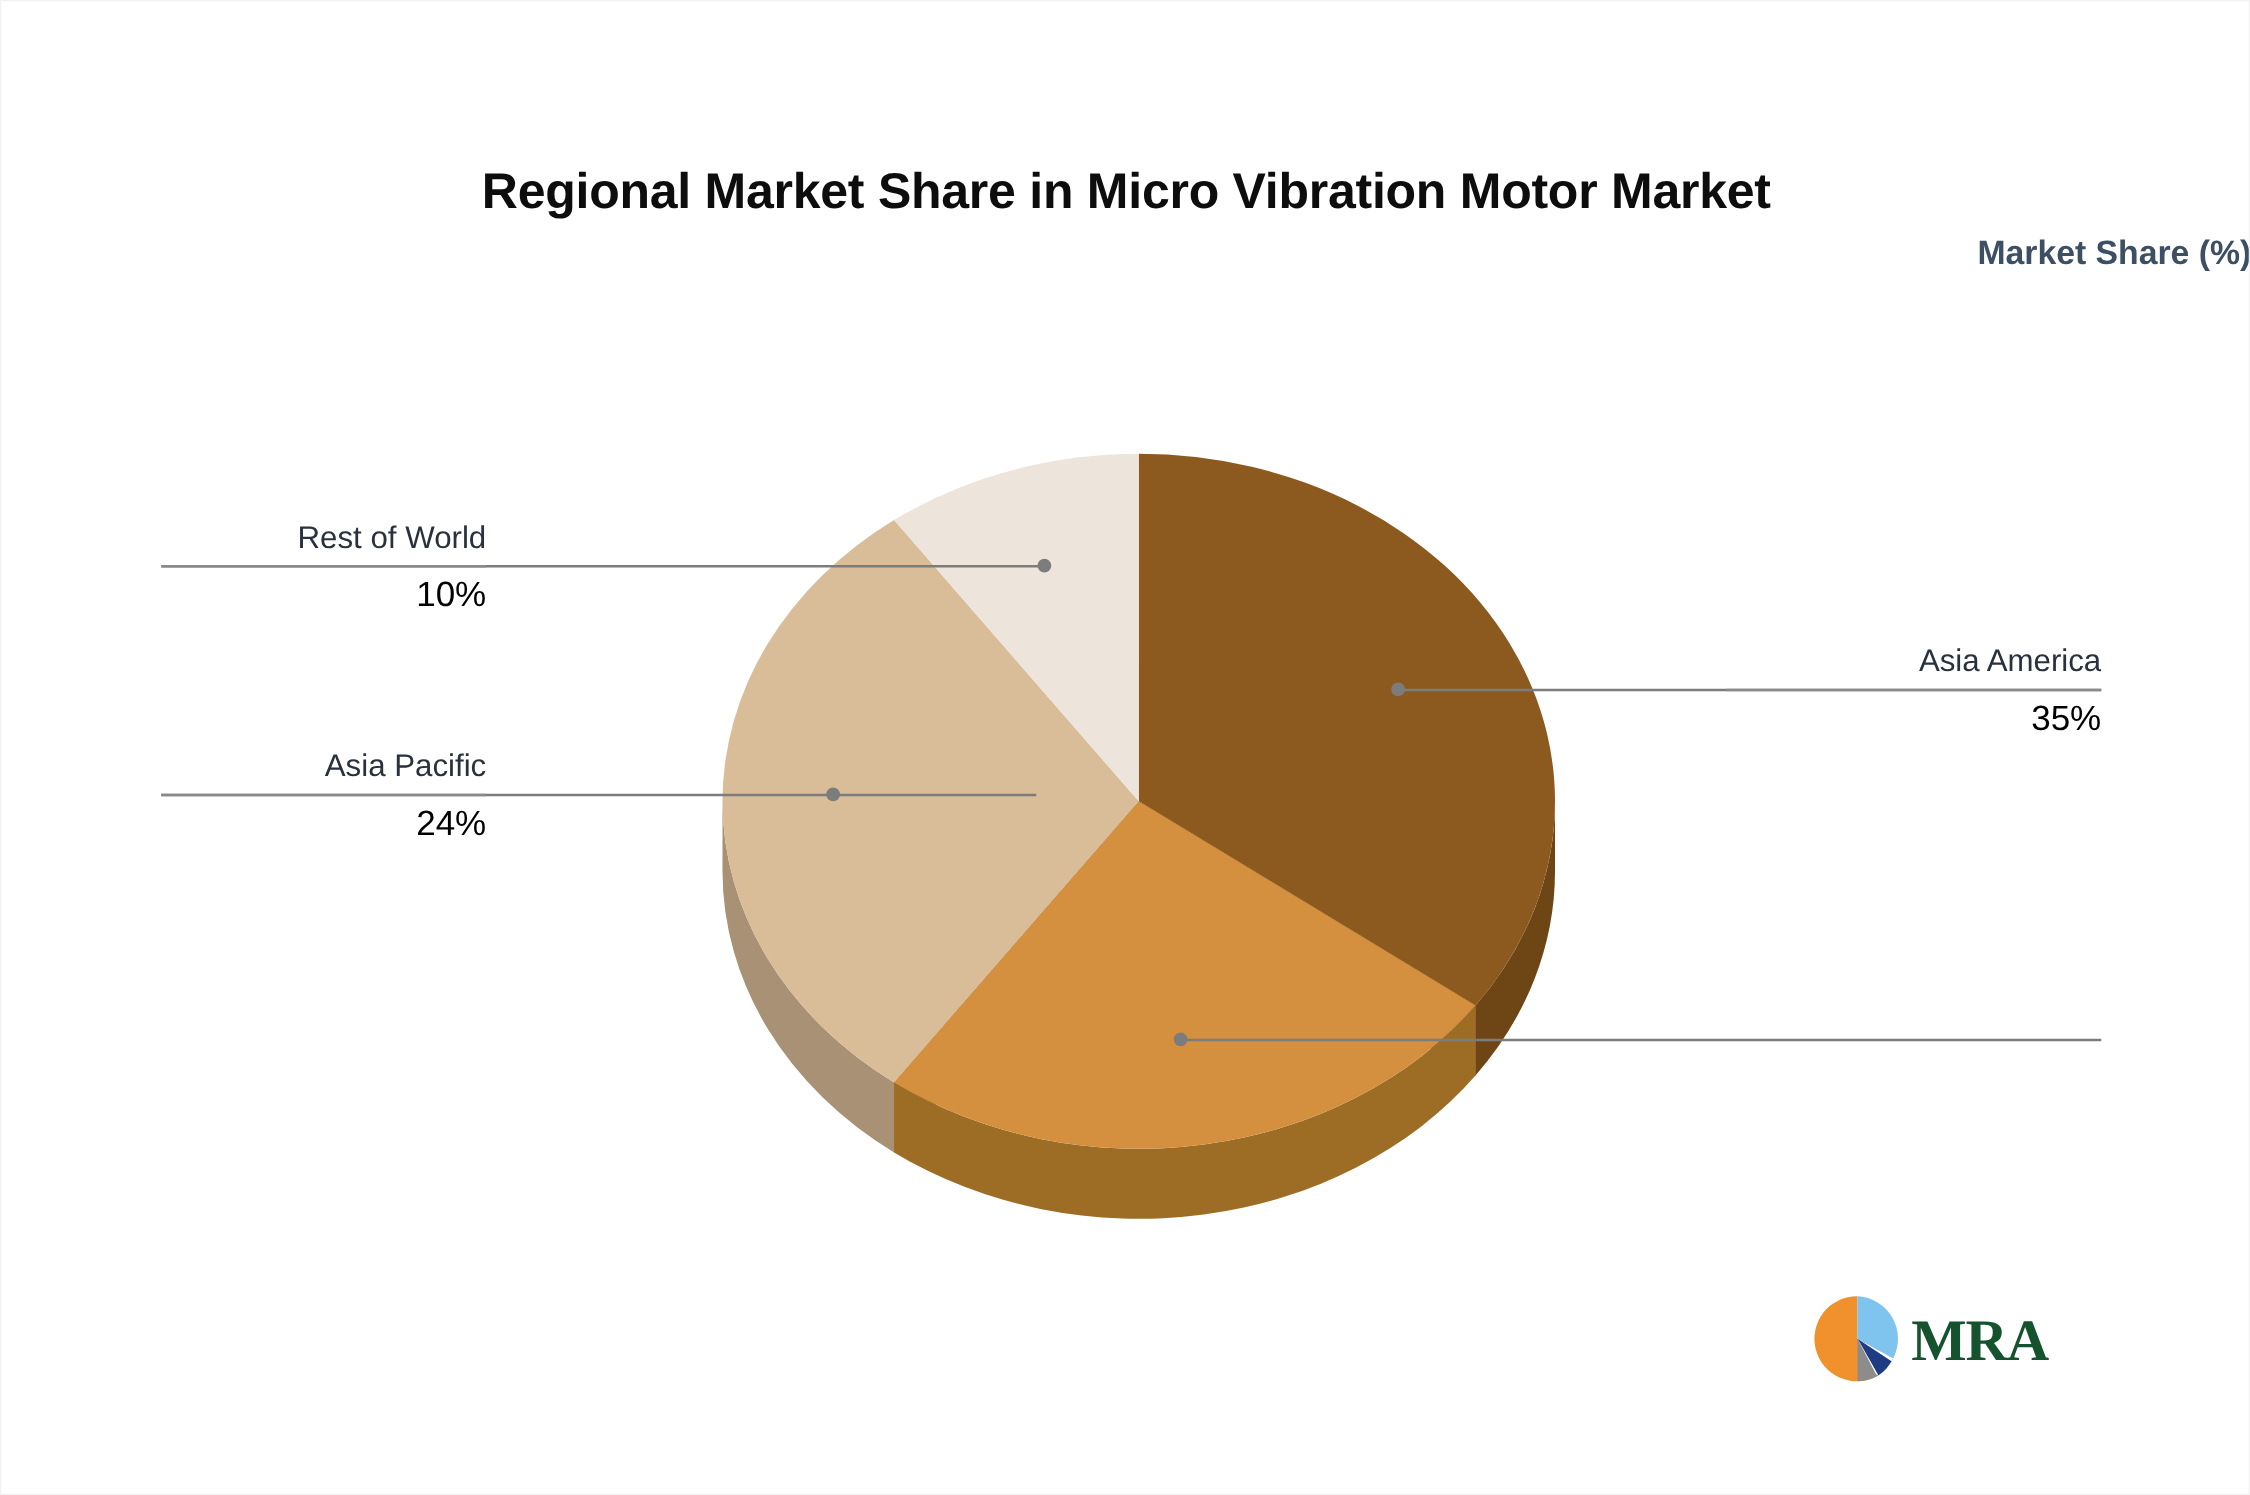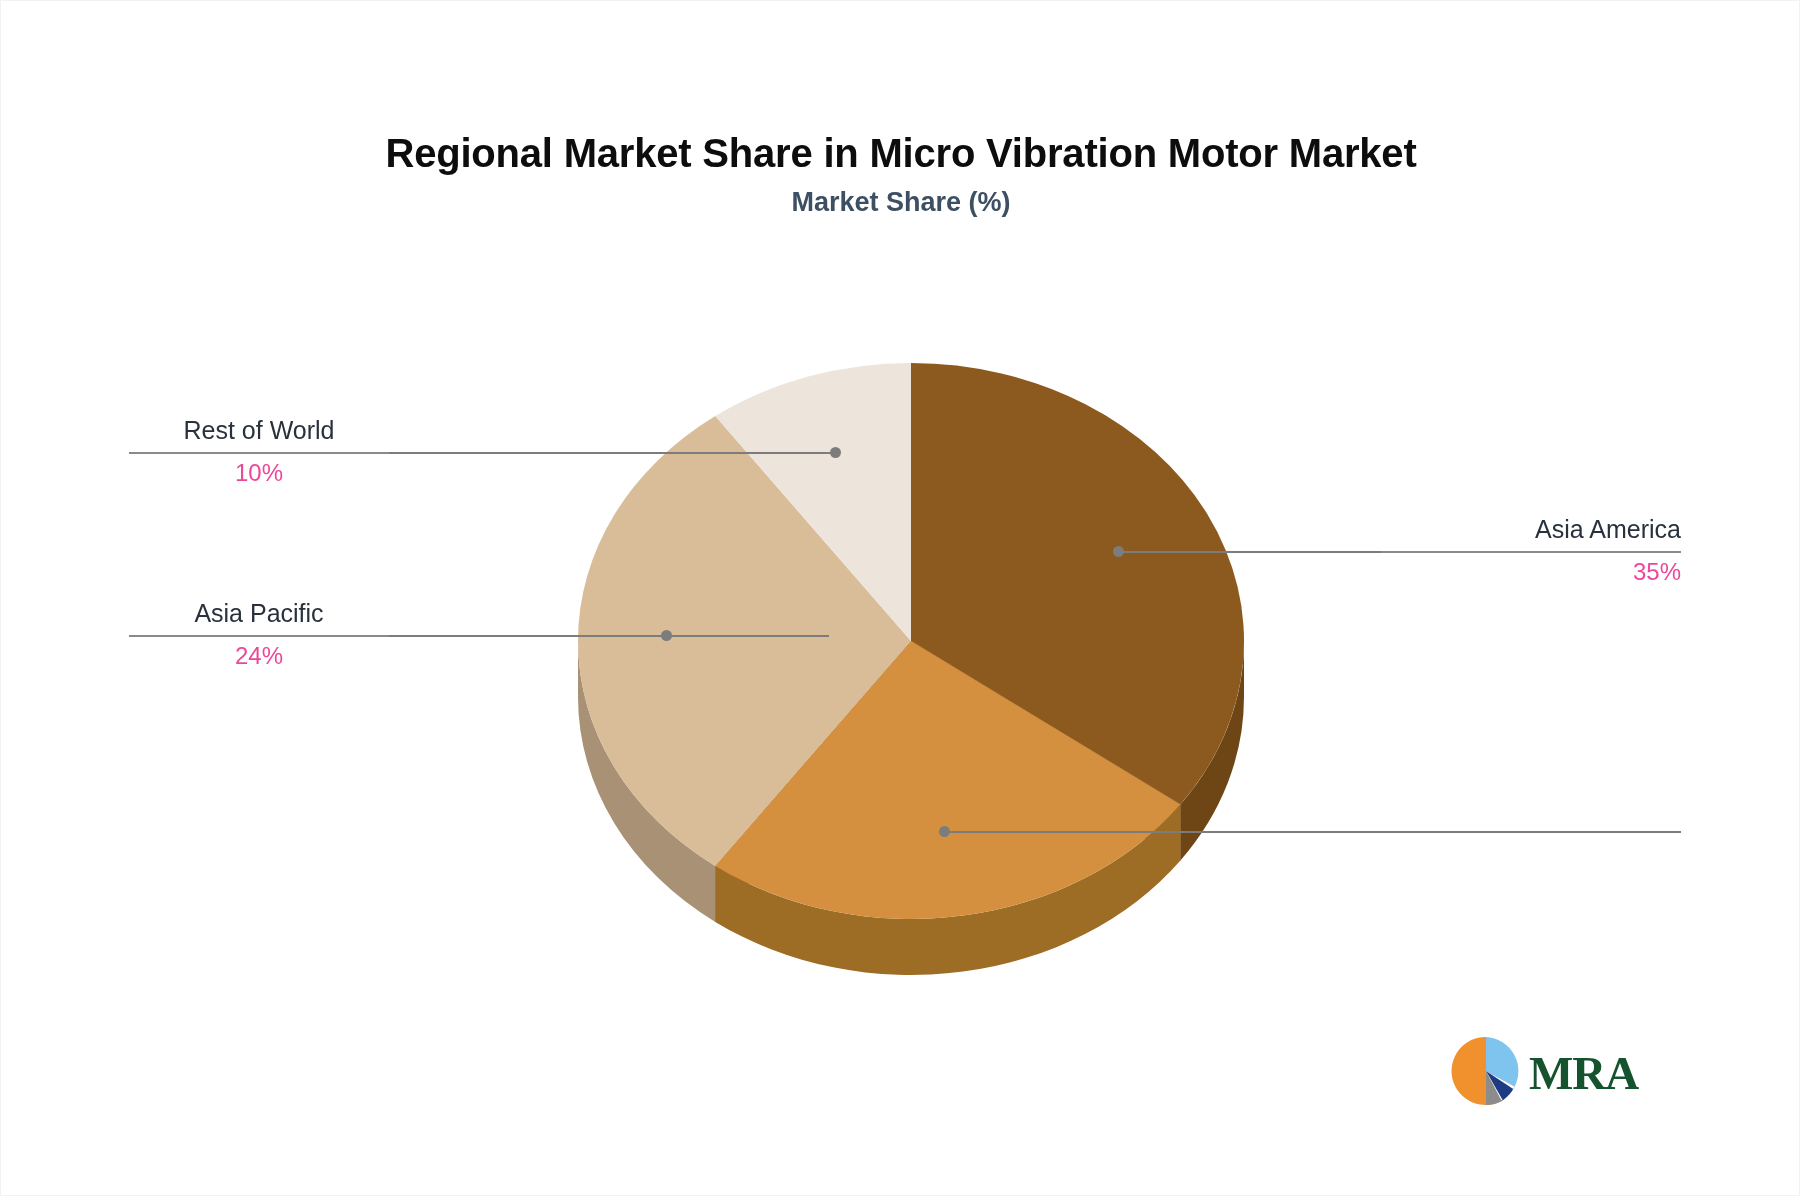--- a/index.html
+++ b/index.html
@@ -33,21 +33,21 @@
     font-weight: bold;
     color: #0d0d0d;
     letter-spacing: -0.2px;
     line-height: 1.1;
   }
   .chart-subtitle {
     position: absolute;
     left: 0;
     top: 187px;
     width: 1800px;
-    text-align: center;
+    text-align: right;
     font-size: 27px;
     font-weight: bold;
     color: #3d4f63;
     line-height: 1.1;
   }
   
   #pie-wrap {
     position: absolute;
     left: 570px;
     top: 360px;
@@ -67,26 +67,26 @@
     color: #29313d;
     line-height: 1.25;
     white-space: nowrap;
   }
   .callout .cl-rule {
     height: 0;
     border-top: 2px solid #8a8a8a;
     margin: 6px 0 4px 0;
   }
   .callout .cl-value {
-    font-size: 24px;
-    color: #ec4899;
+    font-size: 28px;
+    color: #000000;
     line-height: 1.25;
     white-space: nowrap;
   }
-  .callout.left { text-align: center; }
+  .callout.left { text-align: right; }
   .callout.right { text-align: right; }
 
   .leader {
     position: absolute;
     height: 2px;
     background: #7c7c7c;
   }
   .leader-dot {
     position: absolute;
     width: 11px;

